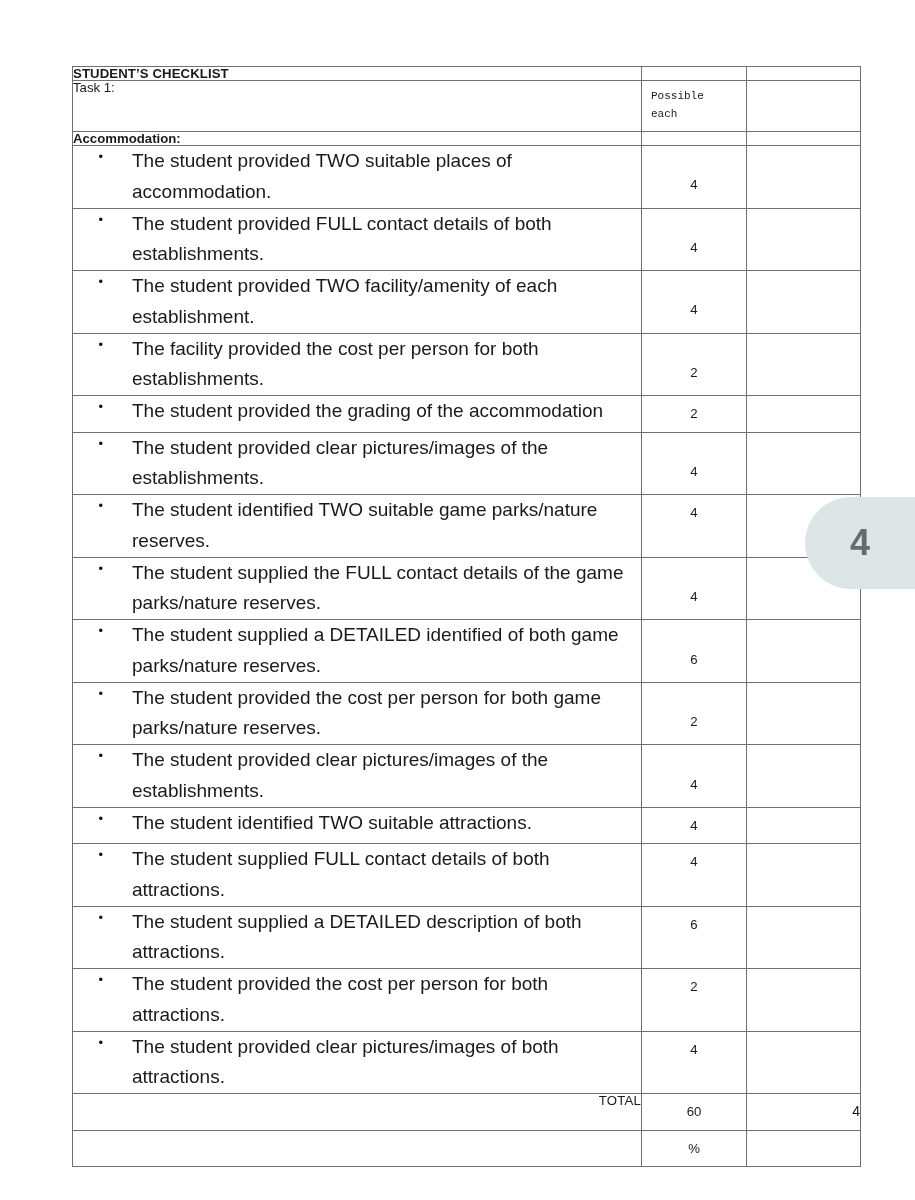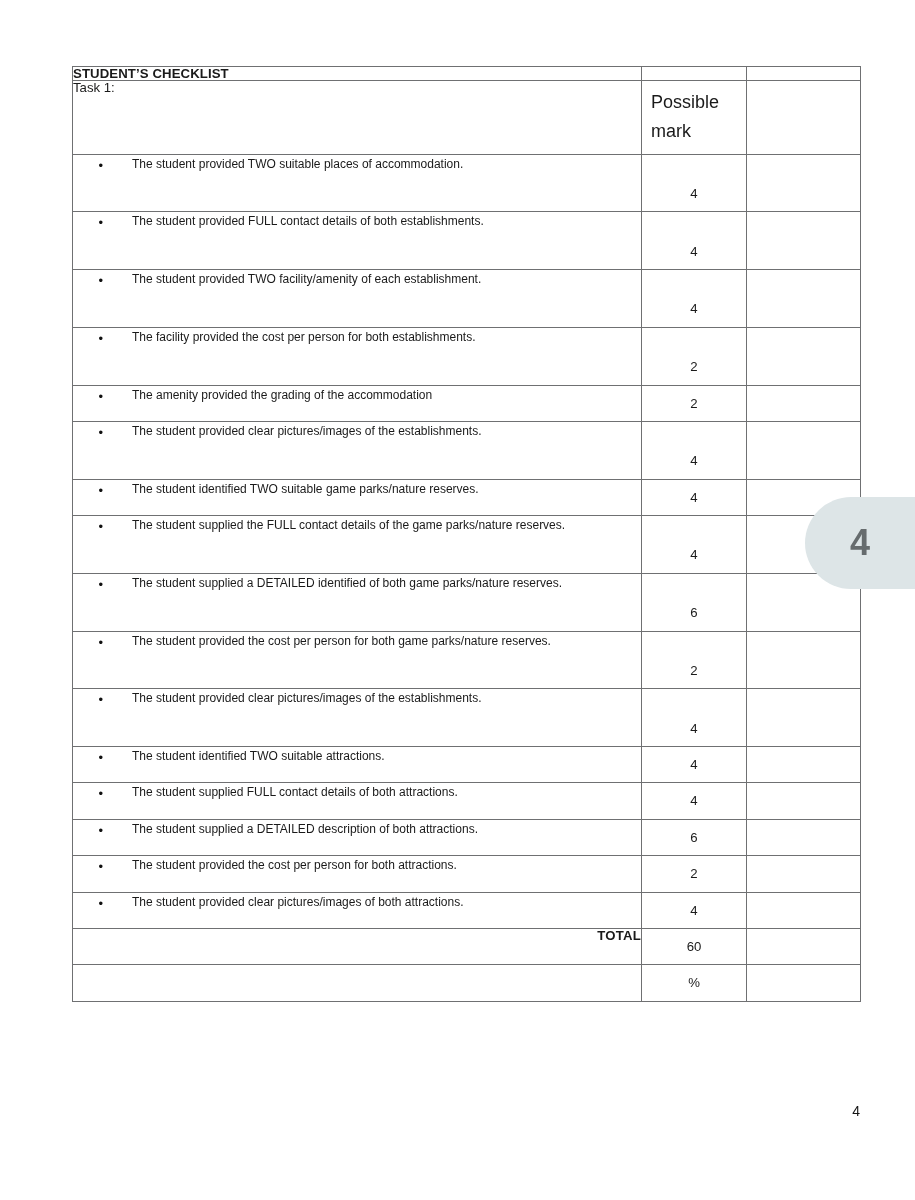--- a/index.html
+++ b/index.html
@@ -72,47 +72,48 @@
     text-align: right;
     padding-right: 0;
     font-size: 13px;
     line-height: 1.62;
     color: #111;
   }
   .item-text {
     flex: 1 1 auto;
     padding-left: 29px;
     line-height: 1.62;
-    font-size: 12px;
+    font-size: 19px;
   }
 
   .mark-cell {
     text-align: center;
     font-size: 13.2px;
   }
   .mark-inner {
     padding: 7px 4px 7px 4px;
     line-height: 1.62;
   }
   
   .mark-inner.second-line::before {
     content: "";
     display: block;
     height: 1.62em;
   }
 
   .header-mark {
     padding: 7px 6px 7px 9px;
     line-height: 1.62;
-    font-size: 18px;
+    font-size: 11px;
+    font-family: Liberation Mono, monospace;
   }
 
   .total-cell {
     text-align: right;
-    font-weight: bold;
+    font-weight: normal;
     font-size: 13.2px;
     padding: 7px 9px 7px 8px;
     letter-spacing: 0.2px;
   }
 
   .empty-cell { padding: 7px 8px; }
   .blank-line { display: block; height: 1.62em; }
 
   
   .score-pill {
@@ -164,29 +165,34 @@
       </tr>
 
       <tr>
         <td class="task-cell">
           <span>Task 1:</span>
           <span class="blank-line"></span>
         </td>
         <td>
           <div class="header-mark">
             <div>Possible</div>
-            <div>mark</div>
+            <div>each</div>
           </div>
         </td>
         <td class="empty-cell"></td>
       </tr>
 
       </tbody>
       <tbody id="rows-root">
         <tr>
+          <td class="section-cell">Accommodation:</td>
+          <td class="empty-cell"></td>
+          <td class="empty-cell"></td>
+        </tr>
+        <tr>
           <td class="item-cell">
             <div class="item-flex">
               <span class="bullet">•</span>
               <span class="item-text">The student provided TWO suitable places of accommodation.</span>
             </div>
           </td>
           <td class="mark-cell">
             <div class="mark-inner second-line">4</div>
           </td>
           <td class="empty-cell"></td>
@@ -224,21 +230,21 @@
           </td>
           <td class="mark-cell">
             <div class="mark-inner second-line">2</div>
           </td>
           <td class="empty-cell"></td>
         </tr>
         <tr>
           <td class="item-cell">
             <div class="item-flex">
               <span class="bullet">•</span>
-              <span class="item-text">The amenity provided the grading of the accommodation</span>
+              <span class="item-text">The student provided the grading of the accommodation</span>
             </div>
           </td>
           <td class="mark-cell">
             <div class="mark-inner">2</div>
           </td>
           <td class="empty-cell"></td>
         </tr>
         <tr>
           <td class="item-cell">
             <div class="item-flex">

